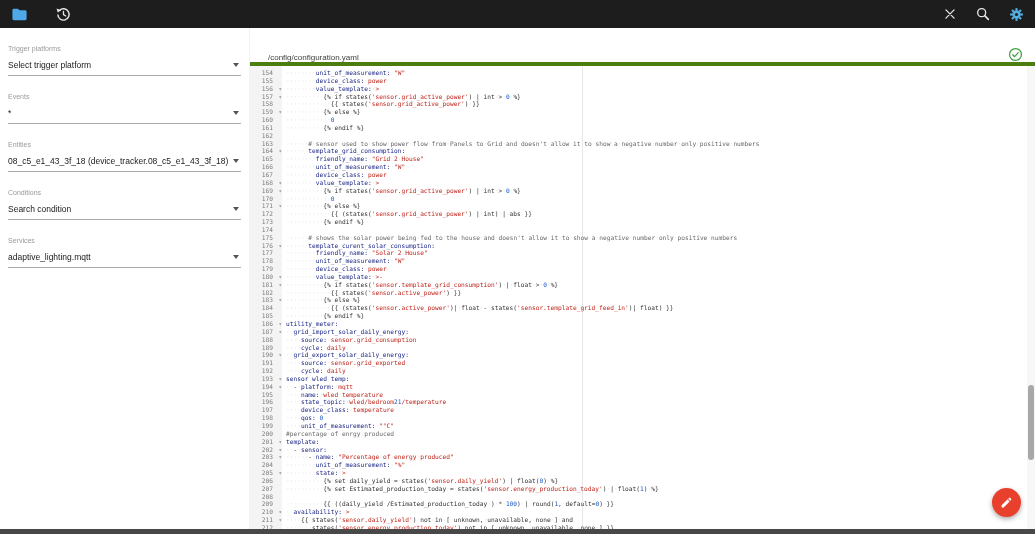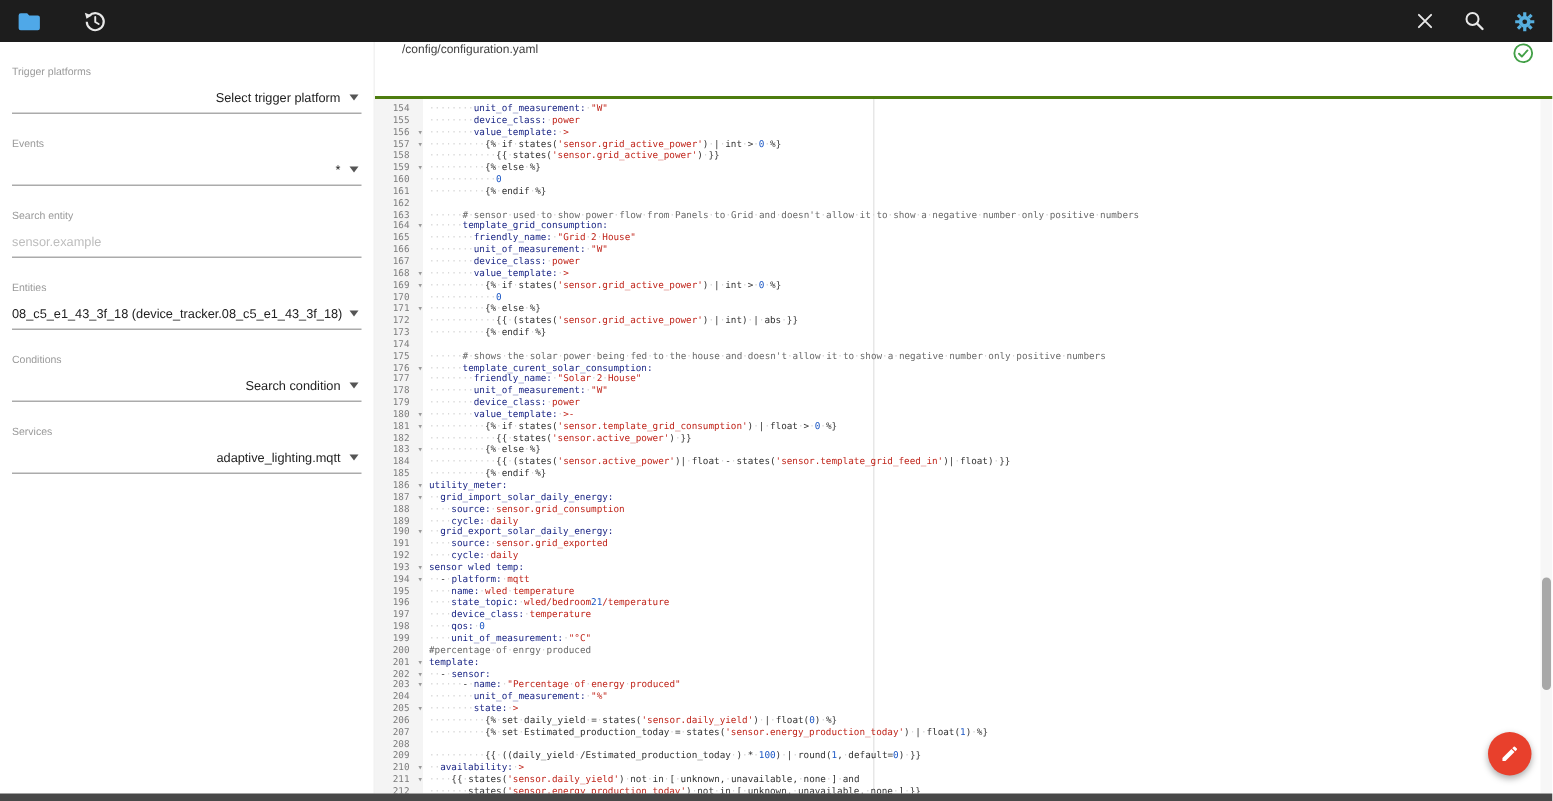--- a/index.html
+++ b/index.html
@@ -13,31 +13,31 @@
   .tb-left{display:flex;align-items:center;gap:26px;padding-left:10px;}
   .tb-spacer{flex:1;}
   .tb-right{display:flex;align-items:center;gap:15px;padding-right:10px;}
   .icon-btn{width:18px;height:18px;display:flex;align-items:center;justify-content:center;cursor:pointer;}
   
   .sidebar{position:absolute;left:0;top:28px;width:250px;bottom:5px;background:#fff;
     box-sizing:border-box;padding:17px 8px 0 8px;border-right:1px solid #f2f2f2;}
   .field{margin-bottom:17px;position:relative;}
   .field-label{font-size:7px;color:#9a9a9a;margin-bottom:7px;}
   .select{position:relative;border-bottom:1px solid #ababab;padding:1px 14px 5px 0;
-    font-size:8.5px;color:#212121;white-space:nowrap;overflow:hidden;cursor:pointer;text-align:right;}
+    font-size:8.5px;color:#212121;white-space:nowrap;overflow:hidden;cursor:pointer;}
   .caret{position:absolute;right:2px;top:4px;width:0;height:0;
     border-left:3px solid transparent;border-right:3px solid transparent;border-top:4px solid #555;}
   .text-input{display:block;width:100%;box-sizing:border-box;border:0;border-bottom:1px solid #ababab;
     font-size:8.5px;color:#212121;padding:1px 0 5px 0;outline:none;background:transparent;
     font-family:"Liberation Sans",sans-serif;}
   .text-input::placeholder{color:#bdbdbd;}
   
   .main{position:absolute;left:250px;top:28px;right:0;bottom:5px;background:#fff;}
-  .editor-header{height:38px;display:flex;align-items:flex-start;padding:0 12px 0 18px;
-    border-bottom:2px solid #4d7c0f;box-sizing:border-box;}
+  .editor-header{height:38px;display:flex;align-items:flex-end;padding:0 12px 0 18px;
+    border-bottom:4px solid #4d7c0f;box-sizing:border-box;}
   .path{font-size:8px;color:#424242;flex:1;}
   .editor{position:absolute;left:0;top:38px;right:0;bottom:0;overflow:hidden;
     font-family:"DejaVu Sans Mono",monospace;font-size:6.2px;line-height:7.85px;background:#fff;}
   .gutter{position:absolute;left:0;top:0;bottom:0;width:32px;background:#f4f4f4;
     color:#7c7c7c;text-align:right;padding-top:3px;box-sizing:border-box;z-index:2;}
   .ln{position:relative;height:7.85px;padding-right:9px;box-sizing:border-box;}
   .fold{position:absolute;right:0px;top:0;font-size:6px;color:#9a9a9a;cursor:pointer;line-height:7.85px;}
   .code{position:absolute;left:32px;top:0;right:8px;bottom:0;padding:3px 0 0 4px;
     white-space:pre;color:#333;z-index:1;}
   .cl{height:7.85px;}
@@ -108,24 +108,20 @@
 </div>
 
 <div class="sidebar" id="sidebar-fields">
     <div class="field">
       <div class="field-label">Trigger platforms</div>
       <div class="select"><span>Select trigger platform</span><span class="caret"></span></div>
     </div>
     <div class="field">
       <div class="field-label">Events</div>
       <div class="select"><span>*</span><span class="caret"></span></div>
-    </div>
-    <div class="field">
-      <div class="field-label">Search entity</div>
-      <input class="text-input" placeholder="sensor.example" style="">
     </div>
     <div class="field">
       <div class="field-label">Entities</div>
       <div class="select"><span>08_c5_e1_43_3f_18 (device_tracker.08_c5_e1_43_3f_18)</span><span class="caret"></span></div>
     </div>
     <div class="field">
       <div class="field-label">Conditions</div>
       <div class="select"><span>Search condition</span><span class="caret"></span></div>
     </div>
     <div class="field">

